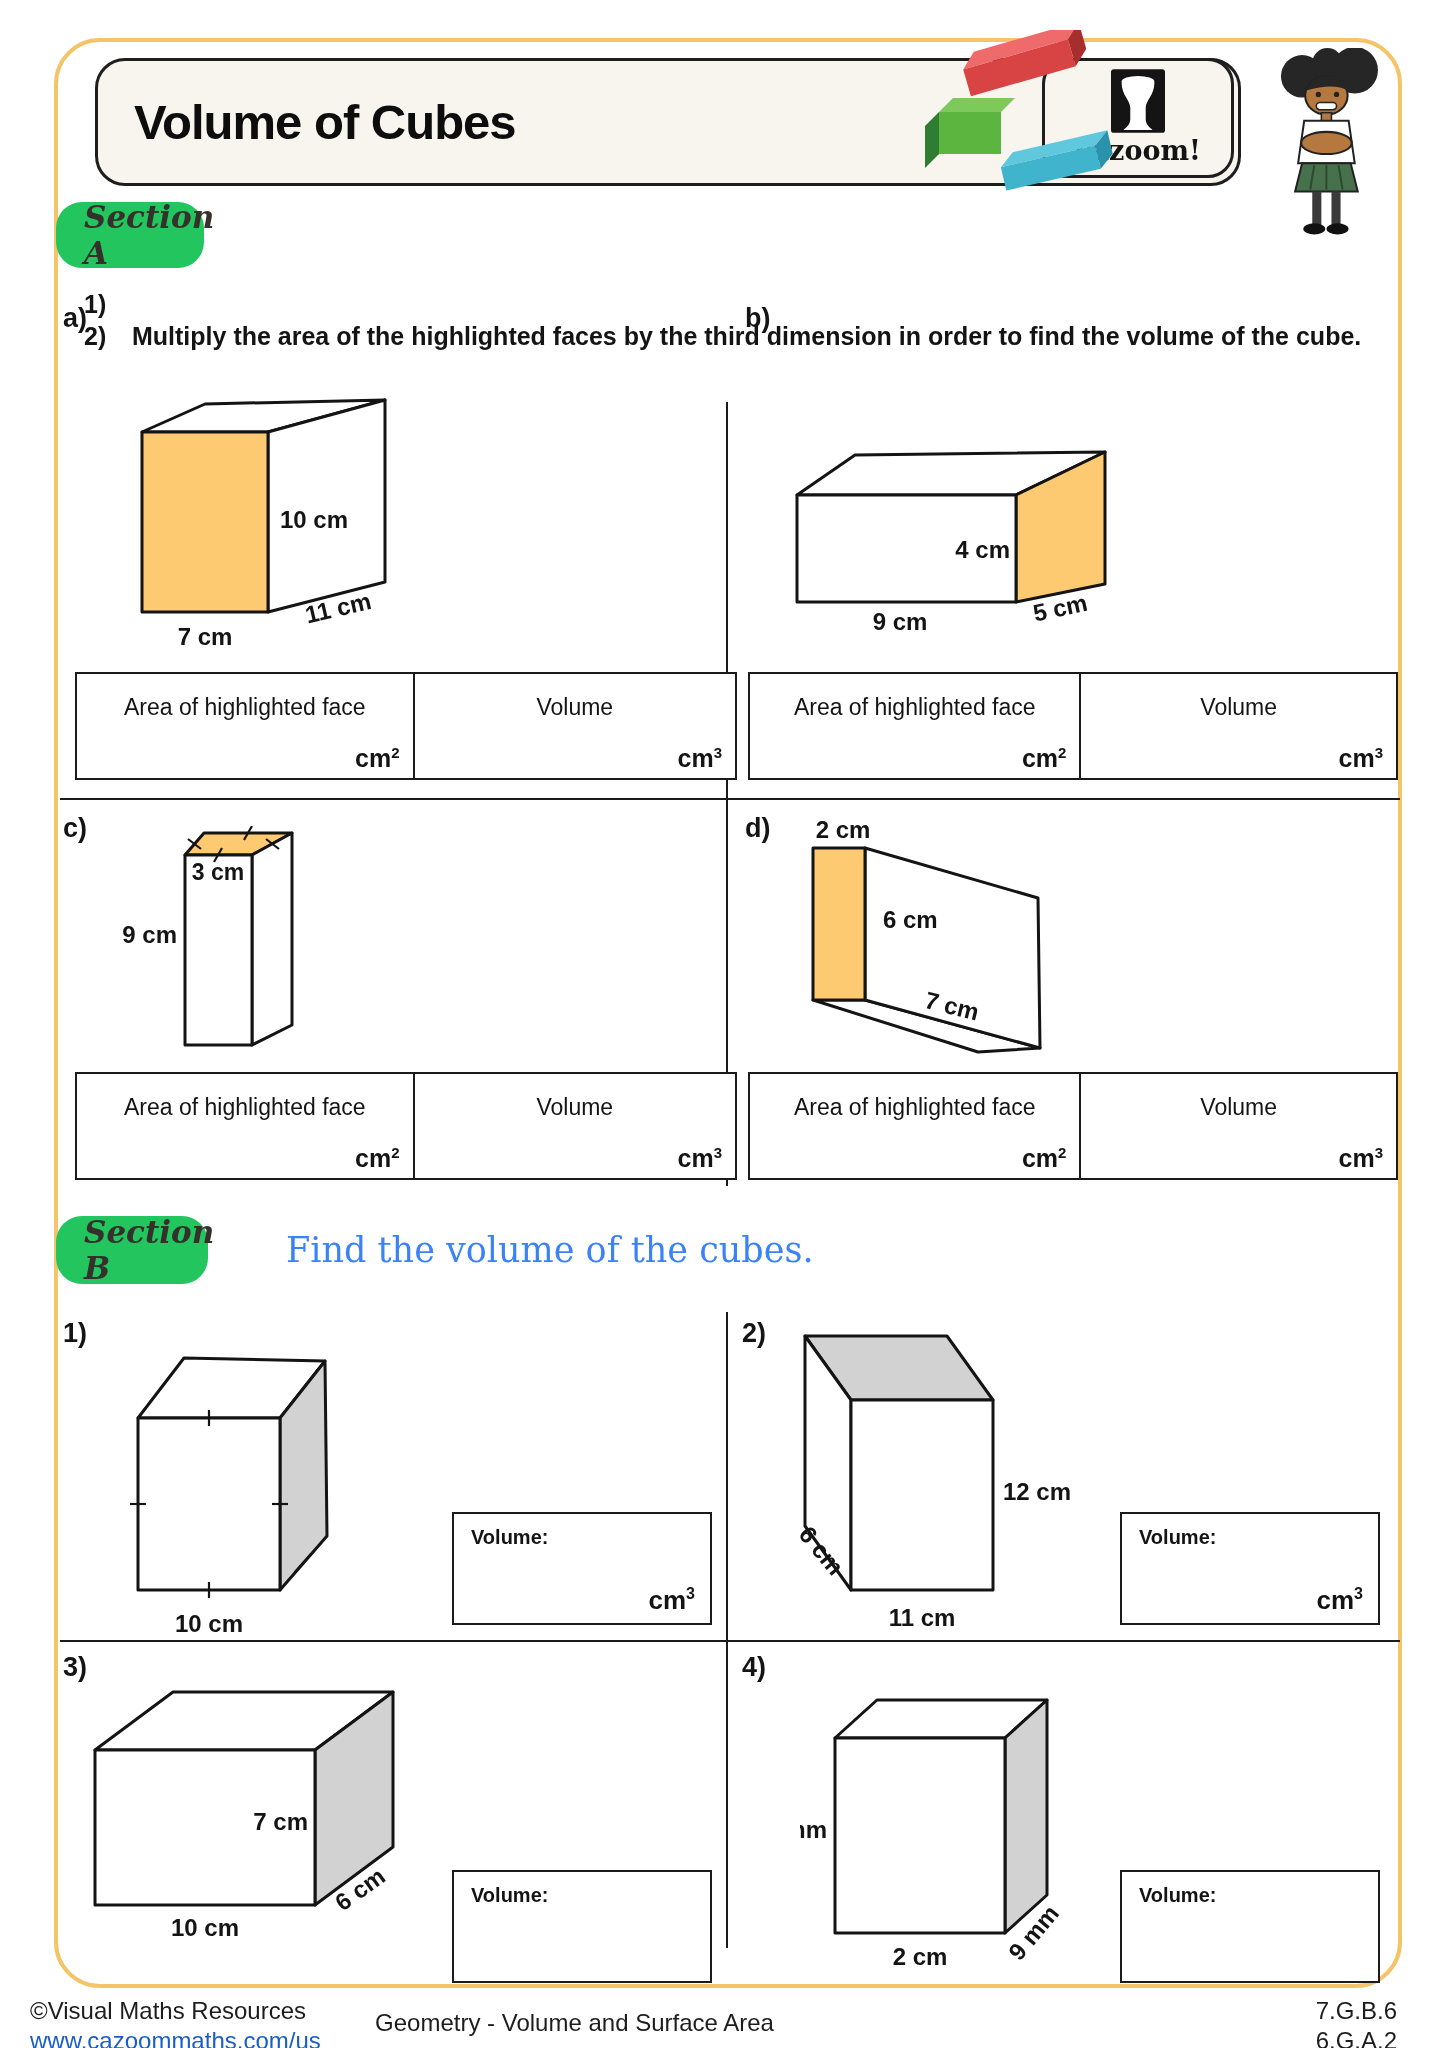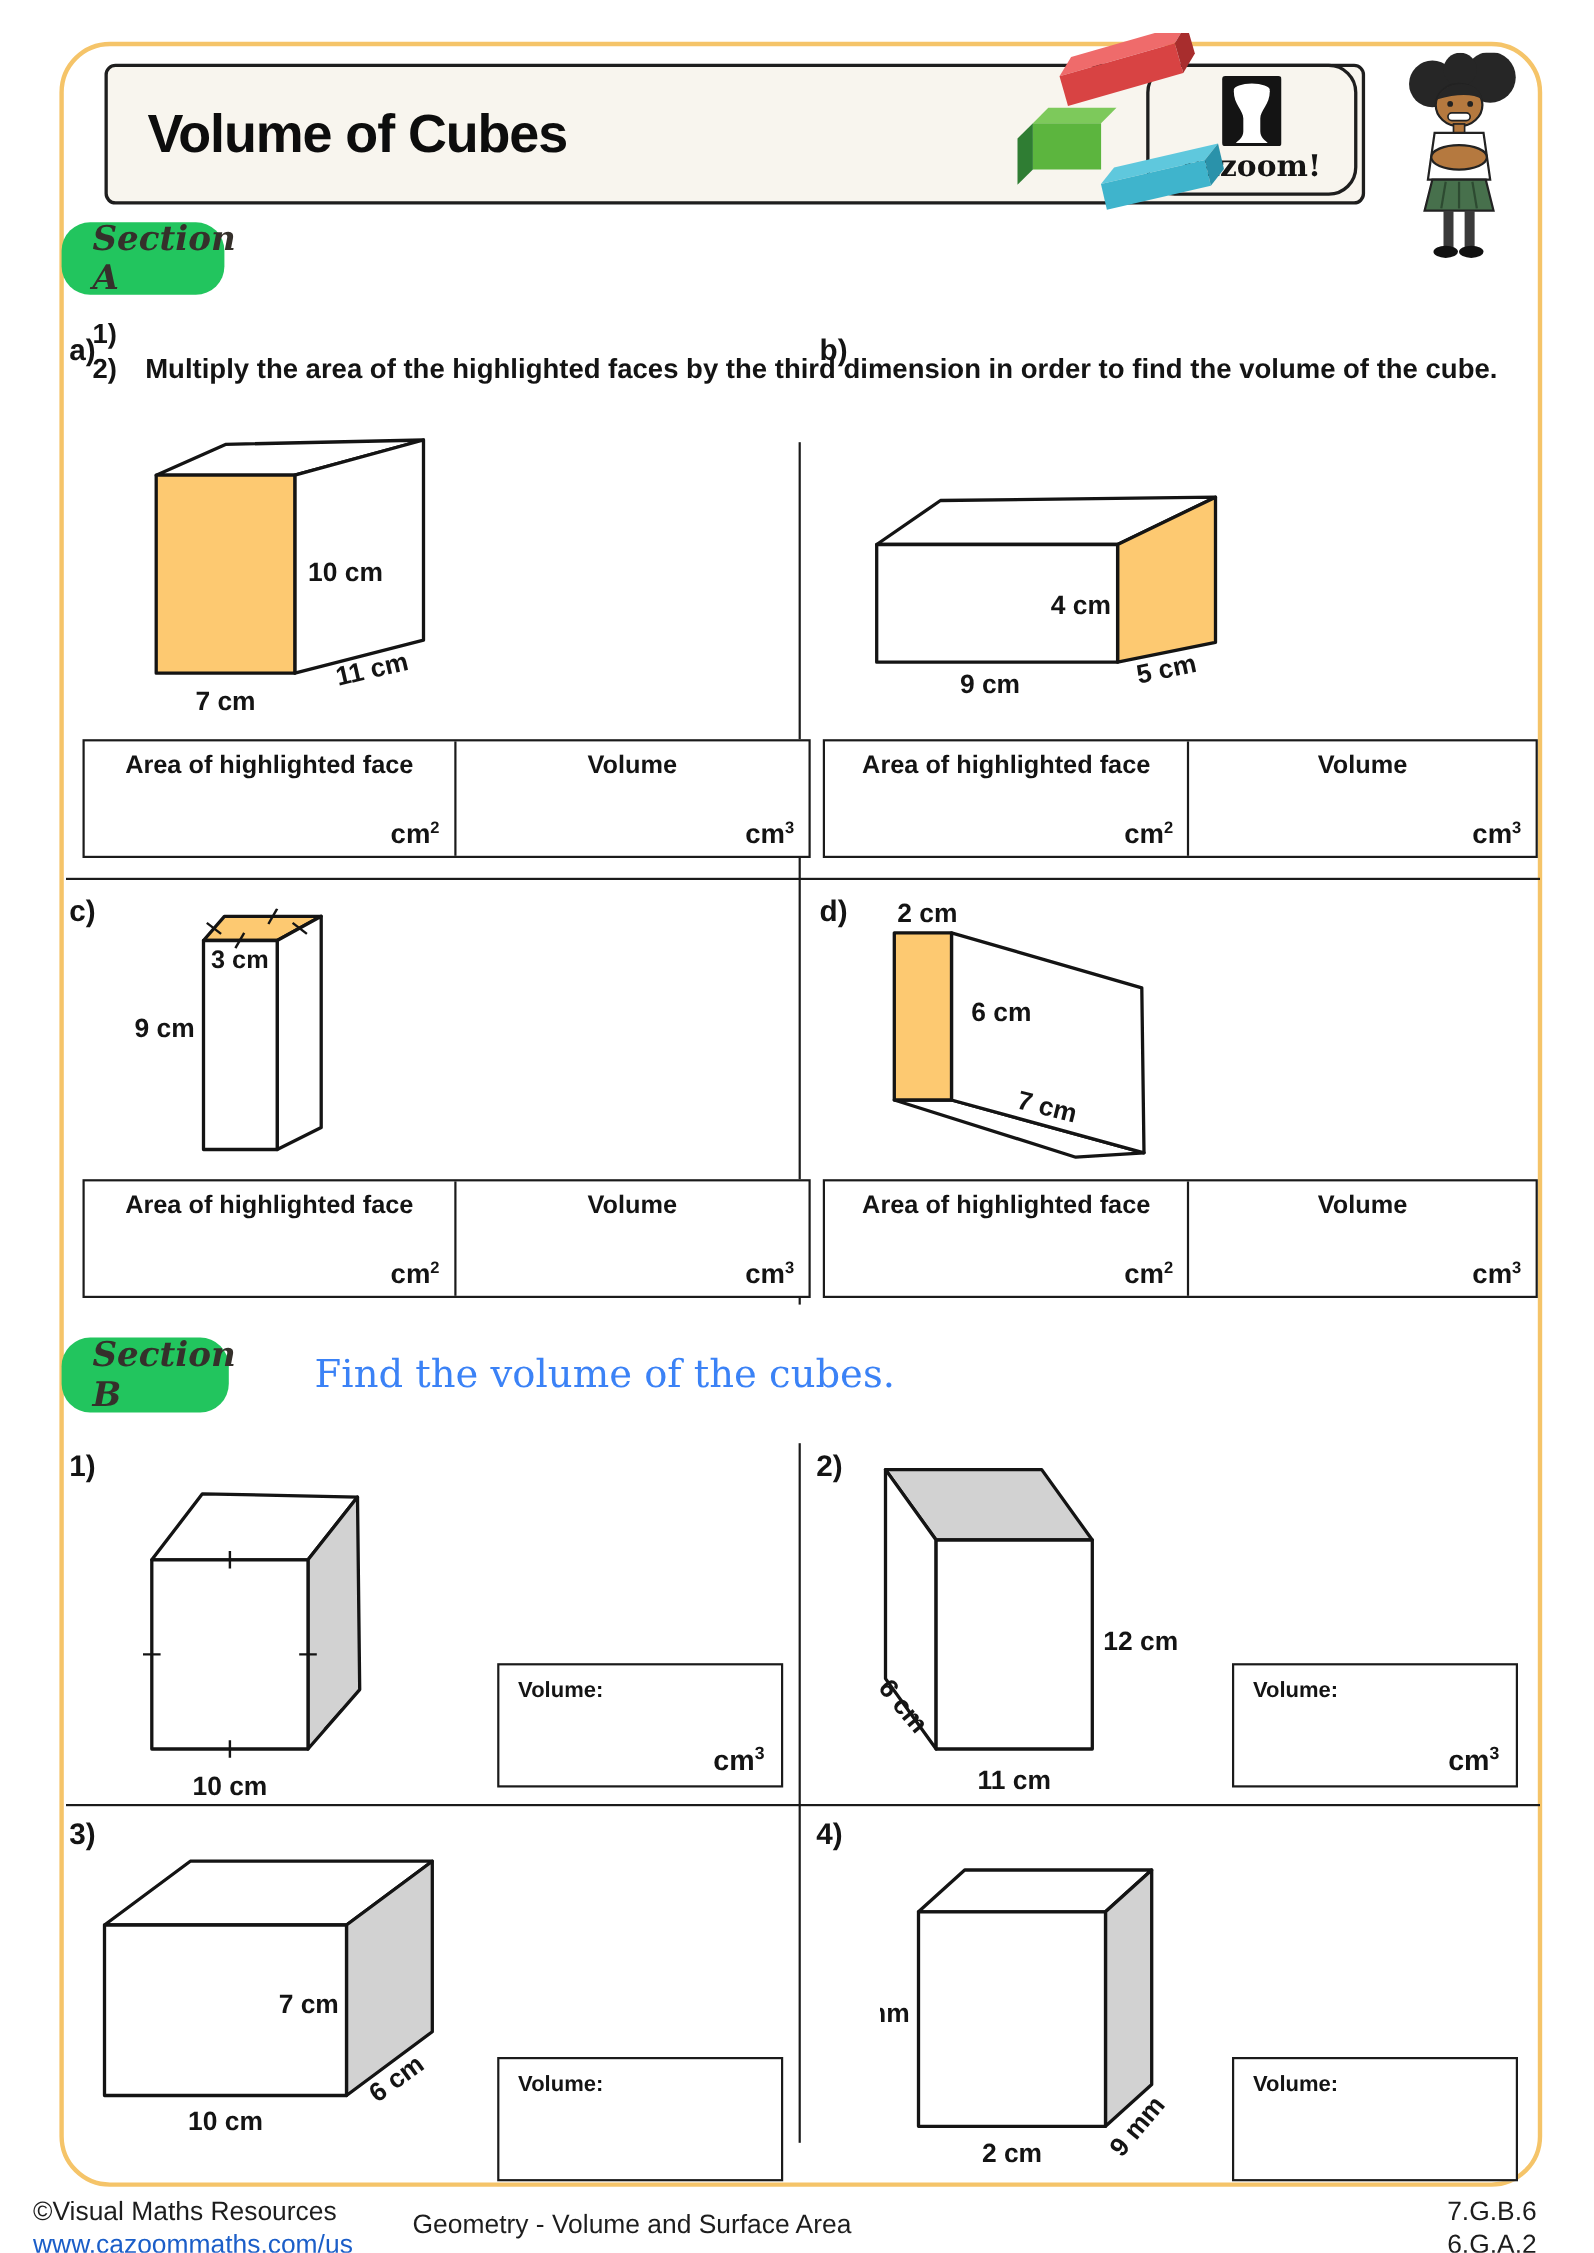--- a/index.html
+++ b/index.html
@@ -2,40 +2,40 @@
 <html><head>
 <meta charset="utf-8">
 <style>
   html,body{margin:0;padding:0;}
   body{width:1449px;height:2048px;position:relative;background:#ffffff;
        font-family:"Liberation Sans",sans-serif;color:#141414;overflow:hidden;}
   .abs{position:absolute;}
   .goldBorder{left:54px;top:38px;width:1340px;height:1942px;
       border:4px solid #F5C469;border-radius:46px;}
   .titleBox{left:95px;top:58px;width:1146px;height:128px;background:#F8F5EE;
-      border:3px solid #1E1E1E;border-radius:10px;display:flex;align-items:center;
+      border:3px solid #1E1E1E;border-radius:30px;display:flex;align-items:center;
       padding-left:36px;box-sizing:border-box;}
   .titleText{font-weight:bold;font-size:49px;letter-spacing:-1px;color:#0d0d0d;}
   .pill{left:1042px;top:58px;width:192px;height:120px;background:#F8F5EE;
       border:3px solid #1E1E1E;border-radius:26px;box-sizing:border-box;text-align:center;z-index:2;}
   .brandText{font-family:"DejaVu Serif",serif;font-weight:bold;font-size:27px;margin-top:-2px;}
   .badge{background:#22c55e;border-radius:26px;display:flex;align-items:center;
       padding-left:28px;box-sizing:border-box;
       font-family:"DejaVu Serif",serif;font-style:italic;font-weight:bold;
       font-size:31px;color:#35302B;}
   .instrWrap{left:84px;top:288px;width:1280px;}
   .instrItem{display:flex;font-weight:bold;font-size:25px;line-height:1.28;}
   .instrNum{flex:0 0 48px;}
   .probLabel{font-weight:bold;font-size:27px;}
   .vline{width:2px;background:#1b1b1b;}
   .hline{height:2px;background:#1b1b1b;}
   .ansTable{display:flex;border:2px solid #1b1b1b;background:#fff;box-sizing:border-box;}
   .cell{position:relative;flex:1;}
   .cellL{flex:0 0 51%;border-right:2px solid #1b1b1b;}
-  .cellHead{display:block;text-align:center;margin-top:8px;font-weight:bold;font-size:23px;}
+  .cellHead{display:block;text-align:center;margin-top:20px;font-weight:normal;font-size:23px;}
   .cellUnit{position:absolute;right:13px;bottom:5px;font-weight:bold;font-size:25px;}
   .cellUnit sup{font-size:15px;}
   .volBox{border:2px solid #1b1b1b;background:#fff;box-sizing:border-box;}
   .volLabel{position:absolute;left:17px;top:12px;font-weight:bold;font-size:20px;}
   .volUnit{position:absolute;right:15px;bottom:7px;font-weight:bold;font-size:26px;}
   .volUnit sup{font-size:16px;}
   .sbInstr{font-family:"DejaVu Serif",serif;font-size:35px;color:#3b82f6;
       display:flex;align-items:center;}
   .footText{font-size:24px;color:#1d1d1d;line-height:1.25;}
   .footLink{color:#1B5EC8;text-decoration:underline;font-size:24px;}

